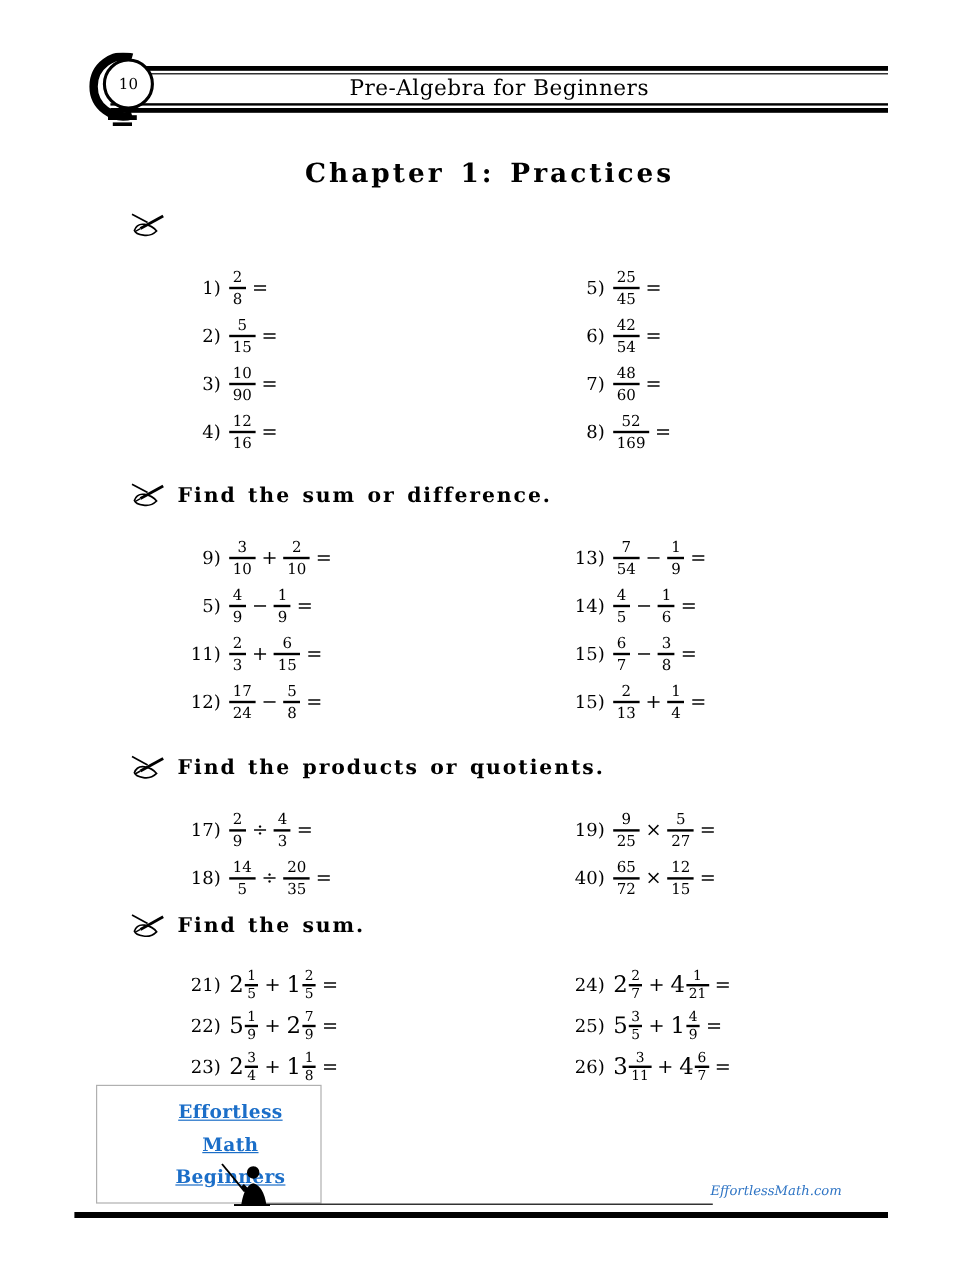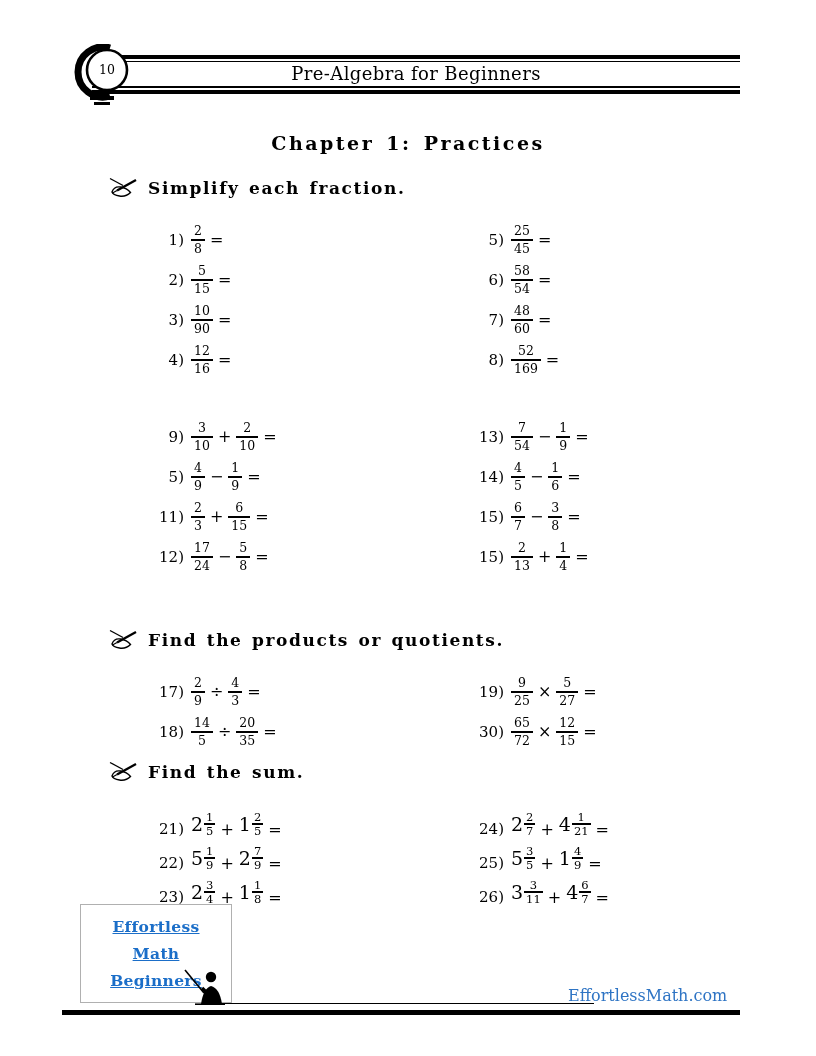--- a/index.html
+++ b/index.html
@@ -22,65 +22,65 @@
   .globe{position:absolute;left:70px;top:44px;width:66px;height:64px;}
   .globe svg{display:block;}
   .globe-num{
     position:absolute;left:21px;top:17px;width:32px;text-align:center;
     font-size:12.5px;line-height:18px;
   }
 
   
   .chapter-title{
     position:absolute;left:0;top:132px;width:100%;text-align:center;
-    font-size:19px;font-weight:bold;letter-spacing:2.5px;word-spacing:3px;
+    font-size:22px;font-weight:bold;letter-spacing:2.5px;word-spacing:3px;
   }
 
   
   .practice-section{position:absolute;left:76px;right:60px;}
   .sec-0{top:174px;}
   .sec-1{top:399px;}
   .sec-2{top:626px;}
   .sec-3{top:758px;}
   .sec-head{display:flex;align-items:center;margin-left:32px;height:28px;}
   .sec-icon{width:32px;height:24px;margin-right:8px;flex:0 0 auto;}
   .sec-title{
     margin:0;font-size:17px;font-weight:bold;letter-spacing:1.6px;word-spacing:2px;
   }
   .cols{display:grid;grid-template-columns:320px 1fr;margin-top:18px;}
   .col{padding-left:72px;}
   .problem{display:flex;align-items:center;height:40px;}
-  .problem.tight{height:34px;align-items:flex-end;}
+  .problem.tight{height:34px;}
   .plabel{width:36px;text-align:right;margin-right:7px;font-size:15px;flex:0 0 auto;}
   .fracwrap{display:inline-flex;align-items:center;}
   .frac{display:inline-block;text-align:center;vertical-align:middle;}
   .frac .n{display:block;border-bottom:2px solid #000;padding:0 3px 1px;
            font-size:12.5px;line-height:1.1;}
   .frac .d{display:block;padding:1px 3px 0;font-size:12.5px;line-height:1.1;}
   .op{font-size:16px;margin:0 5px;line-height:1;}
   .mixed{display:inline-flex;align-items:center;}
   .mixed .whole{font-size:19px;margin-right:1px;}
   .mixed .frac .n,.mixed .frac .d{font-size:11.5px;padding:0 2px;}
 
   
   .logo-box{
     position:absolute;left:80px;top:904px;width:150px;height:97px;
     border:1px solid #b0b0b0;background:#fff;
-    display:flex;flex-direction:column;align-items:center;justify-content:center;
+    display:flex;flex-direction:column;align-items:center;justify-content:center;padding-left:36px;
   }
   .logo-line{
     display:block;font-size:15.5px;font-weight:bold;letter-spacing:.3px;
     color:var(--link-blue,#1b6ec8);text-decoration:underline;
     line-height:27px;cursor:pointer;
   }
   .teacher{position:absolute;left:182px;top:968px;width:46px;height:38px;}
   .footer-rule-thin{position:absolute;left:206px;top:1003px;width:388px;height:1.4px;background:#000;}
   .site-link{
-    position:absolute;left:568px;top:986px;
-    font-size:16px;color:var(--site-blue,#2e74c4);cursor:pointer;
+    position:absolute;left:592px;top:986px;
+    font-size:11px;font-style:italic;color:var(--site-blue,#2e74c4);cursor:pointer;
   }
   .footer-rule-thick{position:absolute;left:62px;top:1010px;width:678px;height:4.5px;background:#000;}
 </style>
 </head>
 <body>
 
 <div class="page">
 
   <div class="band">
     <div class="rule thick"></div>
@@ -107,21 +107,20 @@
   <section class="practice-section sec-0">
     <div class="sec-head">
       <span class="sec-icon">
         <svg width="32" height="24" viewBox="0 0 32 24">
           <path d="M4 16 q2 -6 8.5 -5 q6.5 1 10 5.5 q-4.5 4.5 -11 3.5 q-6.5 -1 -7.5 -4 z" fill="#fff" stroke="#000" stroke-width="1.4"></path>
           <line x1="28" y1="4" x2="9" y2="14.5" stroke="#000" stroke-width="2.4"></line>
           <line x1="9" y1="14.5" x2="4.5" y2="17" stroke="#000" stroke-width="1.2"></line>
           <line x1="2" y1="2.5" x2="15" y2="9.5" stroke="#000" stroke-width="1.4"></line>
         </svg>
       </span>
-      <h2 class="sec-title">Simplify each fraction.</h2>
     </div>
     <div class="cols">
           <div class="col">
             <div class="problem">
               <span class="plabel">1)</span>
               <span class="fracwrap">
                 <span class="frac">
                   <span class="n">2</span>
                   <span class="d">8</span>
                 </span>
@@ -167,21 +166,21 @@
                   <span class="n">25</span>
                   <span class="d">45</span>
                 </span>
               </span>
               <span class="op">=</span>
             </div>
             <div class="problem">
               <span class="plabel">6)</span>
               <span class="fracwrap">
                 <span class="frac">
-                  <span class="n">58</span>
+                  <span class="n">42</span>
                   <span class="d">54</span>
                 </span>
               </span>
               <span class="op">=</span>
             </div>
             <div class="problem">
               <span class="plabel">7)</span>
               <span class="fracwrap">
                 <span class="frac">
                   <span class="n">48</span>
@@ -198,20 +197,31 @@
                   <span class="d">169</span>
                 </span>
               </span>
               <span class="op">=</span>
             </div>
           </div>
         </div>
   </section>
 
   <section class="practice-section sec-1">
+    <div class="sec-head">
+      <span class="sec-icon">
+        <svg width="32" height="24" viewBox="0 0 32 24">
+          <path d="M4 16 q2 -6 8.5 -5 q6.5 1 10 5.5 q-4.5 4.5 -11 3.5 q-6.5 -1 -7.5 -4 z" fill="#fff" stroke="#000" stroke-width="1.4"></path>
+          <line x1="28" y1="4" x2="9" y2="14.5" stroke="#000" stroke-width="2.4"></line>
+          <line x1="9" y1="14.5" x2="4.5" y2="17" stroke="#000" stroke-width="1.2"></line>
+          <line x1="2" y1="2.5" x2="15" y2="9.5" stroke="#000" stroke-width="1.4"></line>
+        </svg>
+      </span>
+      <h2 class="sec-title">Find the sum or difference.</h2>
+    </div>
     <div class="cols">
           <div class="col">
             <div class="problem">
               <span class="plabel">9)</span>
               <span class="fracwrap">
                 <span class="frac">
                   <span class="n">3</span>
                   <span class="d">10</span>
                 </span>
               </span>
@@ -410,21 +420,21 @@
               <span class="op">×</span>
               <span class="fracwrap">
                 <span class="frac">
                   <span class="n">5</span>
                   <span class="d">27</span>
                 </span>
               </span>
               <span class="op">=</span>
             </div>
             <div class="problem">
-              <span class="plabel">30)</span>
+              <span class="plabel">40)</span>
               <span class="fracwrap">
                 <span class="frac">
                   <span class="n">65</span>
                   <span class="d">72</span>
                 </span>
               </span>
               <span class="op">×</span>
               <span class="fracwrap">
                 <span class="frac">
                   <span class="n">12</span>

